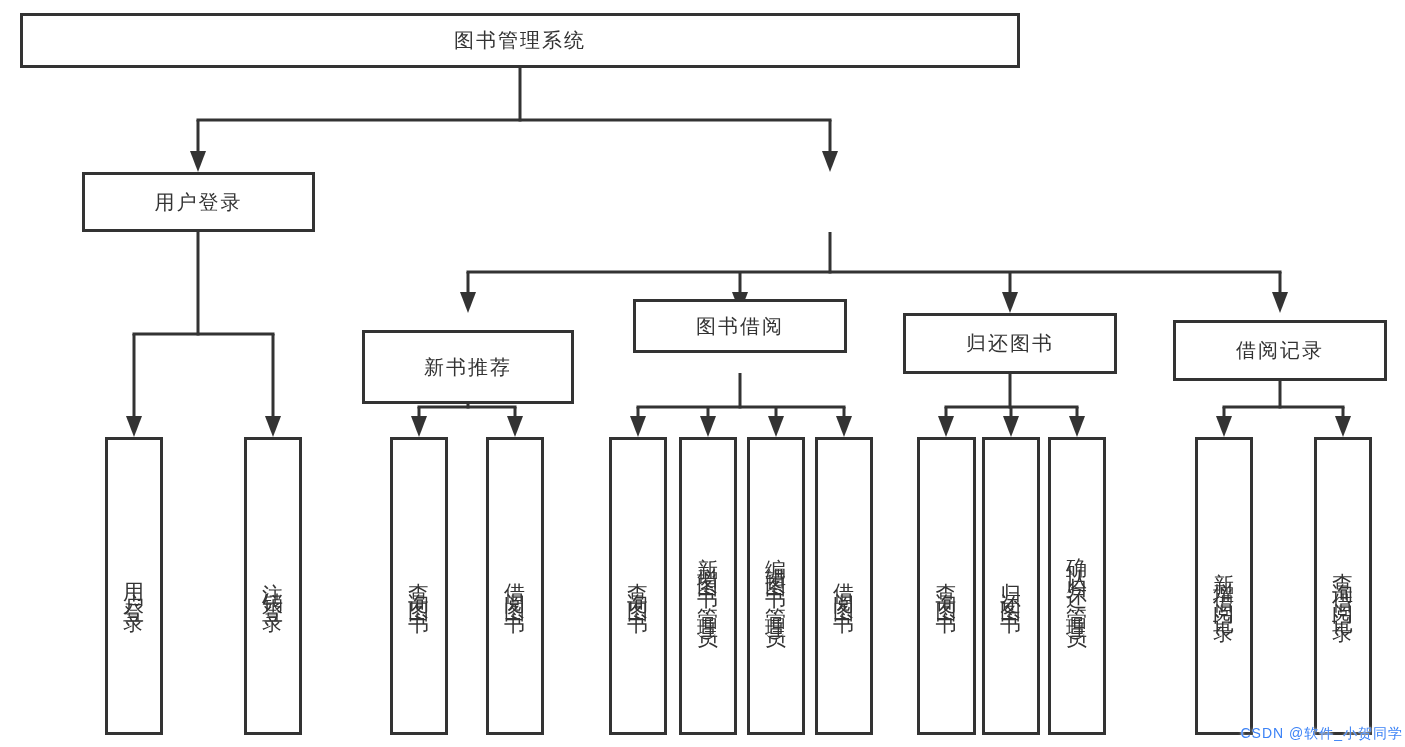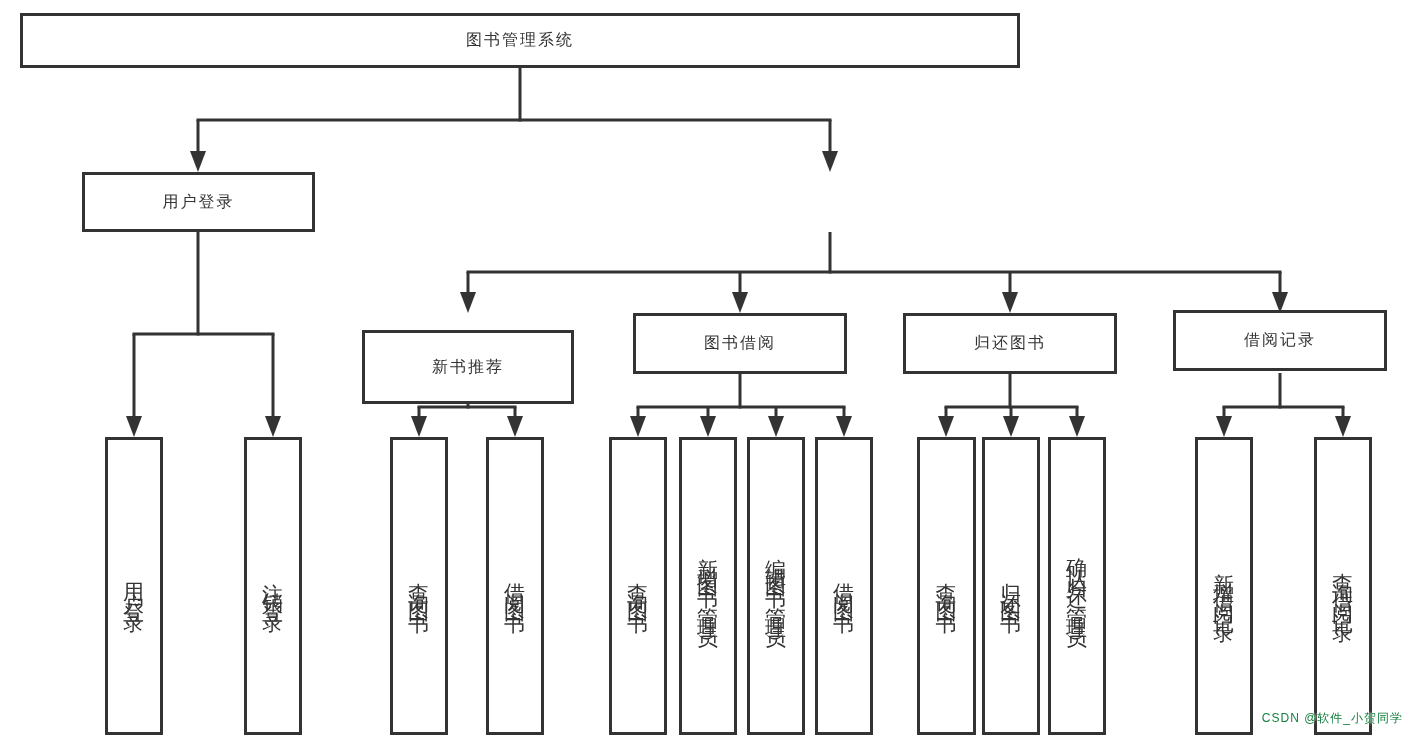--- a/index.html
+++ b/index.html
@@ -21,39 +21,39 @@
     background: #ffffff;
     border: 3px solid #333333;
     box-sizing: border-box;
     display: flex;
     align-items: center;
     justify-content: center;
     color: #333333;
     z-index: 1;
   }
   .hlbl {
-    font-size: 16px;
+    font-size: 20px;
     letter-spacing: 2px;
     white-space: nowrap;
   }
   .vlbl {
     writing-mode: vertical-rl;
     text-orientation: mixed;
     font-size: 21px;
     line-height: 1;
     letter-spacing: 10px;
     white-space: nowrap;
   }
   .watermark {
     position: absolute;
     right: 2px;
-    bottom: 20px;
-    font-size: 12px;
+    bottom: 4px;
+    font-size: 14px;
     letter-spacing: 1px;
-    color: #15803d;
+    color: #3b82f6;
     text-shadow: 0 0 3px #ffffff, 0 0 1px #ffffff;
     z-index: 5;
     white-space: nowrap;
   }
 </style>
 </head>
 <body>
 
 <div class="canvas">
 
@@ -127,27 +127,27 @@
     <span class="hlbl">图书管理系统</span>
   </div>
 
   <div class="box" style="left:82px;top:172px;width:233px;height:60px">
     <span class="hlbl">用户登录</span>
   </div>
 
   <div class="box" style="left:362px;top:330px;width:212px;height:74px">
     <span class="hlbl">新书推荐</span>
   </div>
-  <div class="box" style="left:633px;top:313px;width:214px;height:61px">
+  <div class="box" style="left:633px;top:299px;width:214px;height:54px">
     <span class="hlbl">图书借阅</span>
   </div>
   <div class="box" style="left:903px;top:313px;width:214px;height:61px">
     <span class="hlbl">归还图书</span>
   </div>
-  <div class="box" style="left:1173px;top:310px;width:214px;height:61px">
+  <div class="box" style="left:1173px;top:320px;width:214px;height:61px">
     <span class="hlbl">借阅记录</span>
   </div>
 
   <div class="box" style="left:105px;top:437px;width:58px;height:298px">
     <span class="vlbl">用户登录</span>
   </div>
   <div class="box" style="left:244px;top:437px;width:58px;height:298px">
     <span class="vlbl">注销登录</span>
   </div>
 

